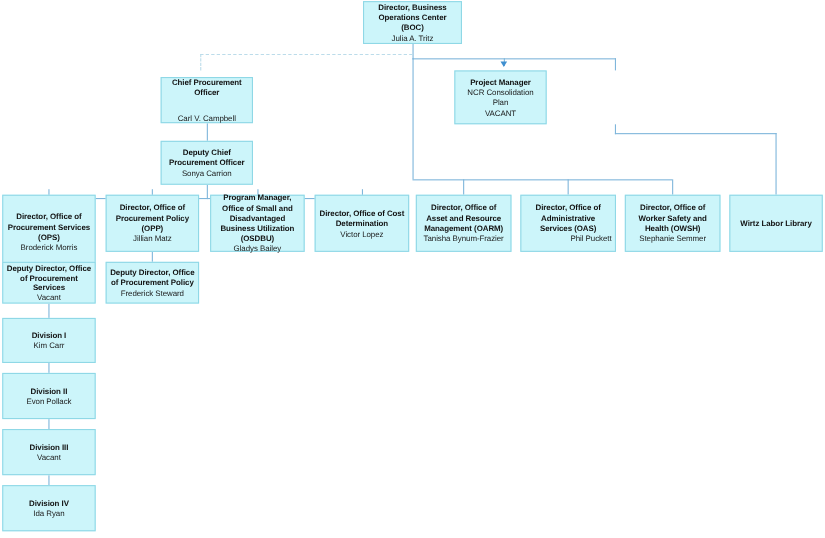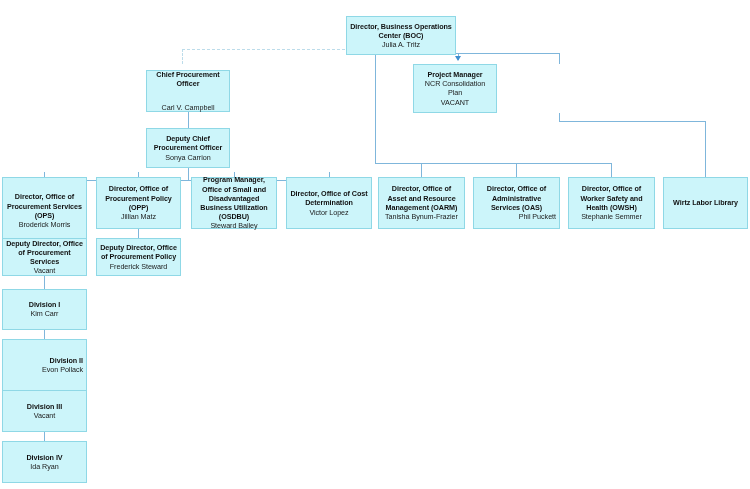--- a/index.html
+++ b/index.html
@@ -107,21 +107,21 @@
   <div class="ln v" style="left:44px;top:229px;height:9px;"></div>
 
   <div class="ln v" style="left:138px;top:229px;height:9px;"></div>
 
   <div class="ln v" style="left:44px;top:276px;height:13px;"></div>
 
   <div class="ln v" style="left:44px;top:330px;height:9px;"></div>
   <div class="ln v" style="left:44px;top:381px;height:9px;"></div>
   <div class="ln v" style="left:44px;top:432px;height:9px;"></div>
 
-  <div class="box" style="left:330px;top:16px;width:110px;height:39px;margin-left:16px;">
+  <div class="box" style="left:330px;top:1px;width:90px;height:39px;">
     <div class="title">Director, Business Operations Center (BOC)</div>
     <div class="person">Julia A. Tritz</div>
   </div>
 
   <div class="box" style="left:413px;top:64px;width:84px;height:49px;">
     <div class="title">Project Manager</div>
     <div class="person">NCR Consolidation Plan</div>
     <div class="person">VACANT</div>
   </div>
 
@@ -141,21 +141,21 @@
     <div class="person">Broderick Morris</div>
   </div>
 
   <div class="box" style="left:96px;top:177px;width:85px;height:52px;">
     <div class="title">Director, Office of Procurement Policy (OPP)</div>
     <div class="person">Jillian Matz</div>
   </div>
 
   <div class="box" style="left:191px;top:177px;width:86px;height:52px;">
     <div class="title">Program Manager, Office of Small and Disadvantaged Business Utilization (OSDBU)</div>
-    <div class="person">Steward Bailey</div>
+    <div class="person">Gladys Bailey</div>
   </div>
 
   <div class="box" style="left:286px;top:177px;width:86px;height:52px;">
     <div class="title">Director, Office of Cost Determination</div>
     <div class="person">Victor Lopez</div>
   </div>
 
   <div class="box" style="left:378px;top:177px;width:87px;height:52px;">
     <div class="title">Director, Office of Asset and Resource Management (OARM)</div>
     <div class="person">Tanisha Bynum-Frazier</div>
@@ -183,21 +183,21 @@
   <div class="box" style="left:96px;top:238px;width:85px;height:38px;">
     <div class="title">Deputy Director, Office of Procurement Policy</div>
     <div class="person">Frederick Steward</div>
   </div>
 
   <div class="box" style="left:2px;top:289px;width:85px;height:41px;">
     <div class="title">Division I</div>
     <div class="person">Kim Carr</div>
   </div>
 
-  <div class="box" style="left:2px;top:339px;width:85px;height:52px;align-items:flex-end;">
+  <div class="box" style="left:2px;top:339px;width:85px;height:42px;">
     <div class="title">Division II</div>
     <div class="person">Evon Pollack</div>
   </div>
 
   <div class="box" style="left:2px;top:390px;width:85px;height:42px;">
     <div class="title">Division III</div>
     <div class="person">Vacant</div>
   </div>
 
   <div class="box" style="left:2px;top:441px;width:85px;height:42px;">

